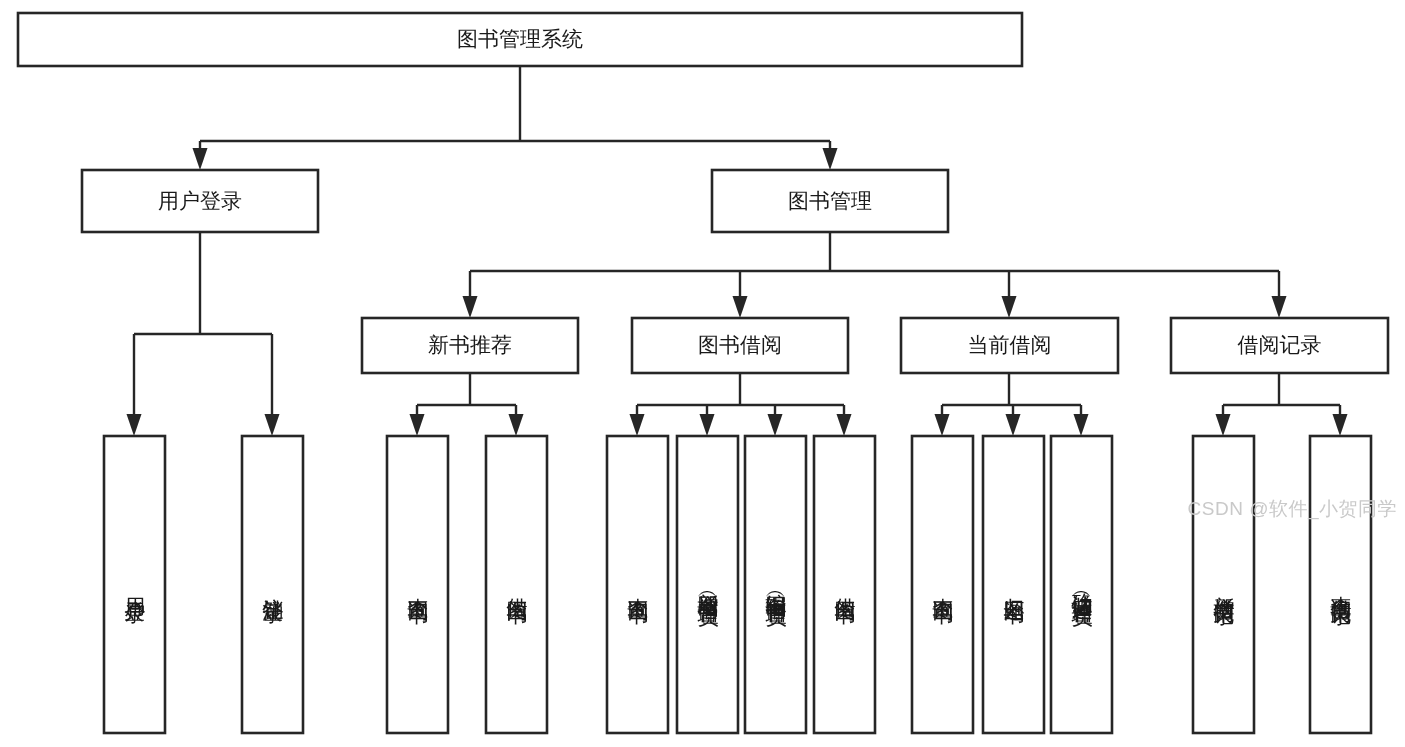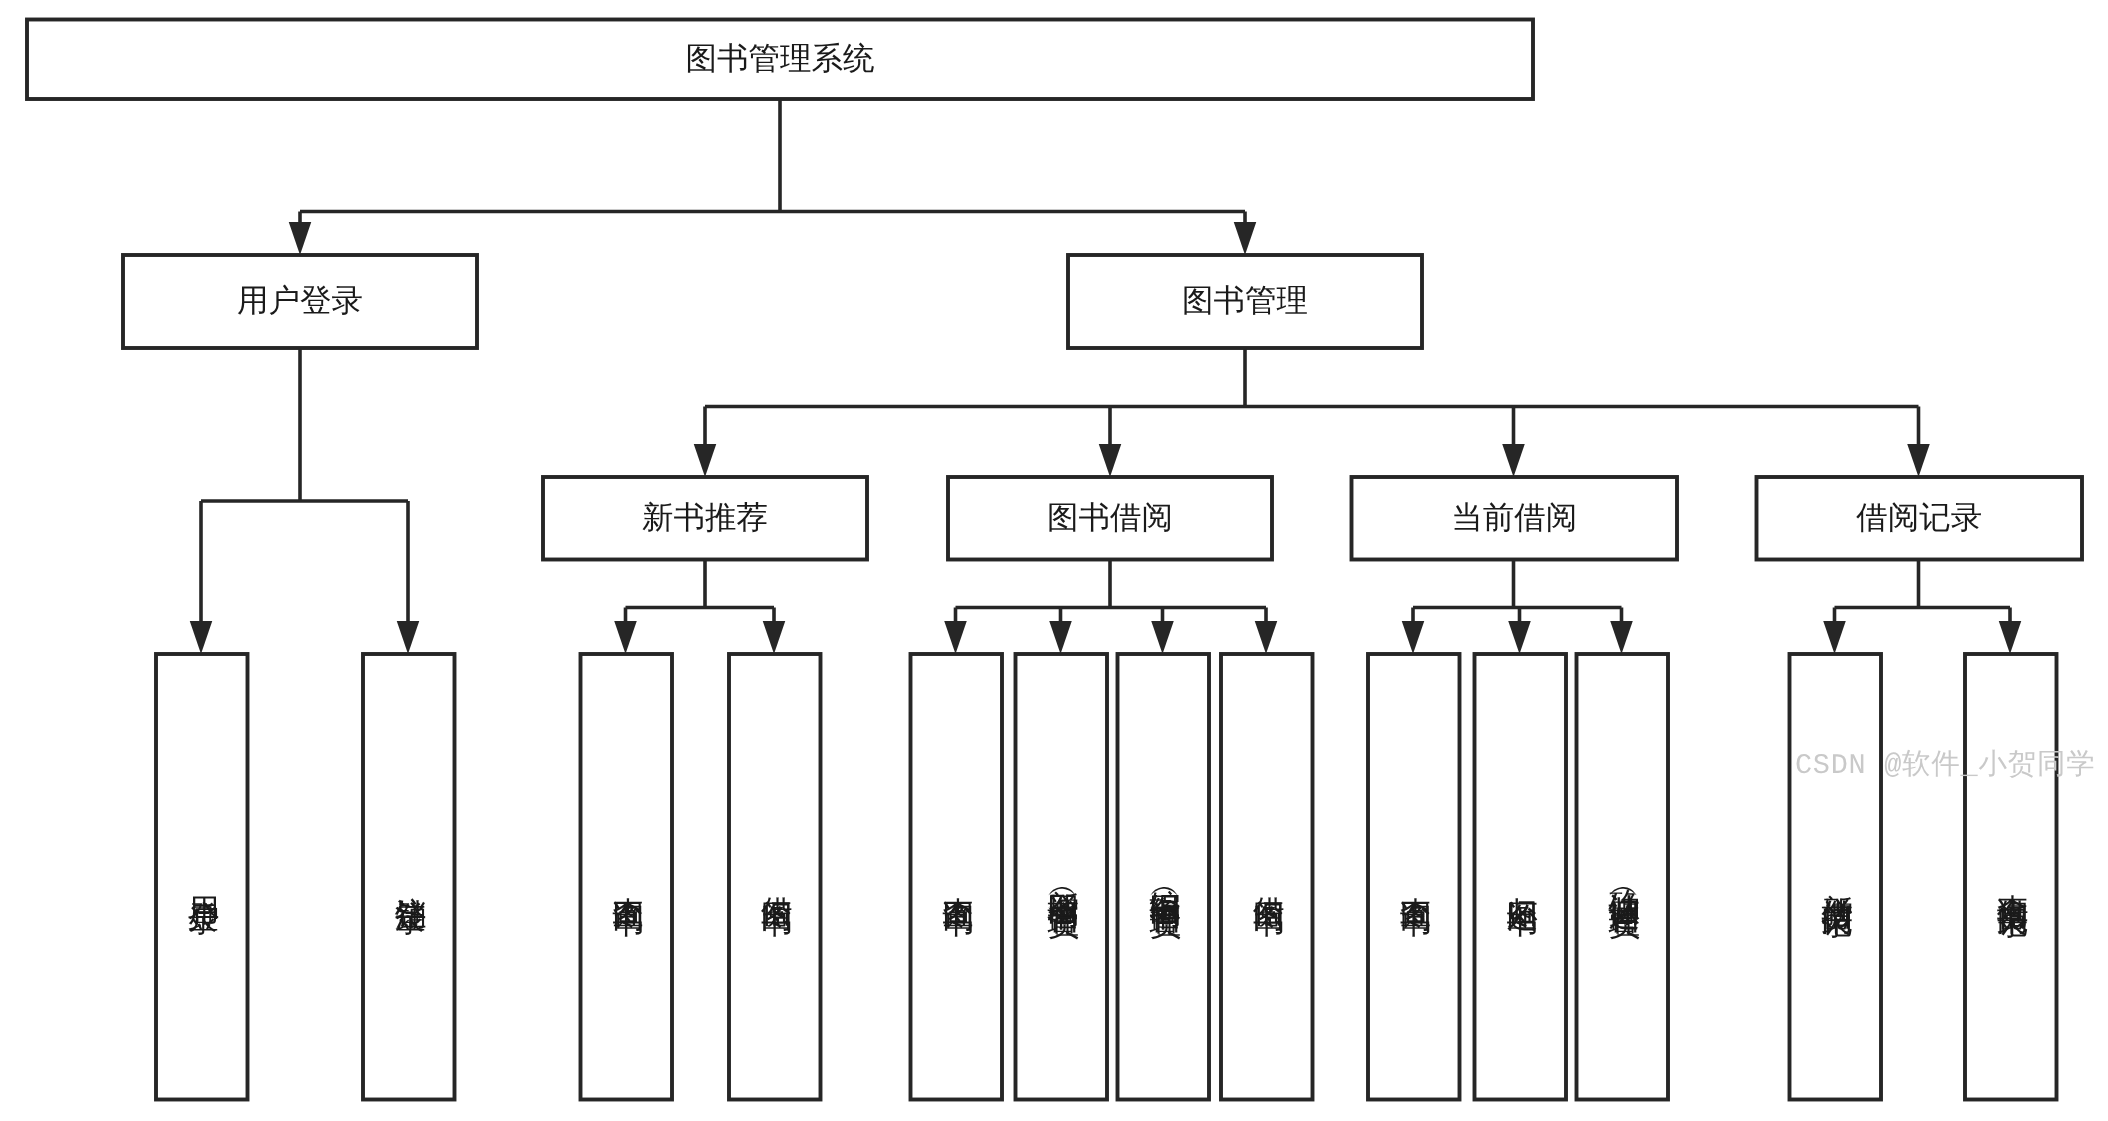--- a/index.html
+++ b/index.html
@@ -66,21 +66,21 @@
   .vlabel-wrap {
     position: absolute;
     display: flex;
     align-items: center;
     justify-content: center;
   }
   #watermark {
     position: absolute;
     right: 8px;
     bottom: 4px;
-    font-family: Liberation Mono, monospace;
+    font-family: Liberation Sans, sans-serif;
     font-size: 19px;
     color: #c9c9c9;
     letter-spacing: 0.5px;
     white-space: nowrap;
     user-select: none;
   }
 </style>
 </head>
 <body>
 

